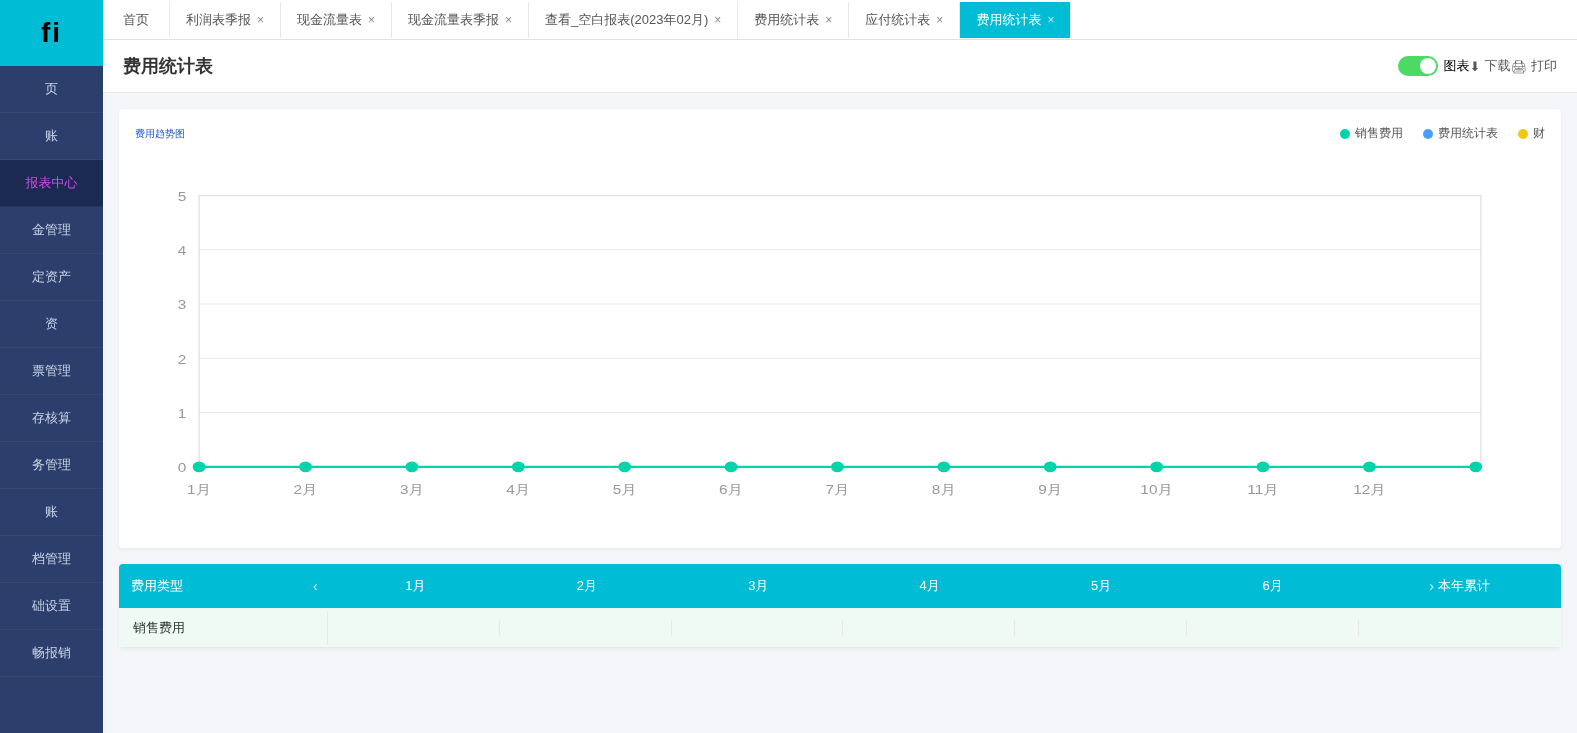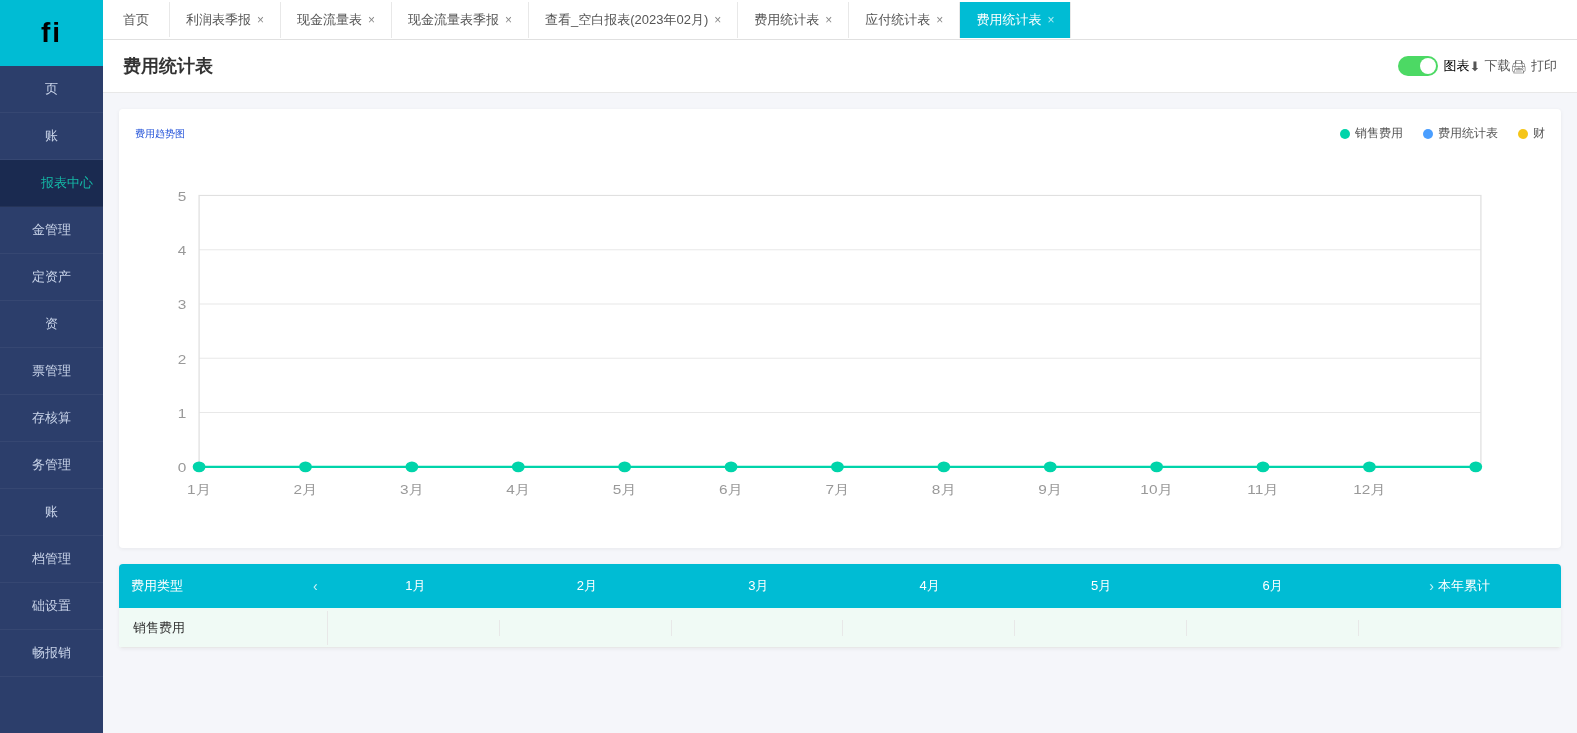--- a/index.html
+++ b/index.html
@@ -29,22 +29,21 @@
     .sidebar-item {
       padding: 14px 10px;
       text-align: center;
       font-size: 13px;
       cursor: pointer;
       border-bottom: 1px solid rgba(255,255,255,0.05);
       color: #c8d3e8;
     }
     .sidebar-item.active {
       background: #1a2a50;
-      color: #14b8a6;
-      text-align: right;
+      color: #d946ef;
     }
 
     
     .main {
       flex: 1;
       display: flex;
       flex-direction: column;
       overflow: hidden;
       background: #f5f6fa;
     }

